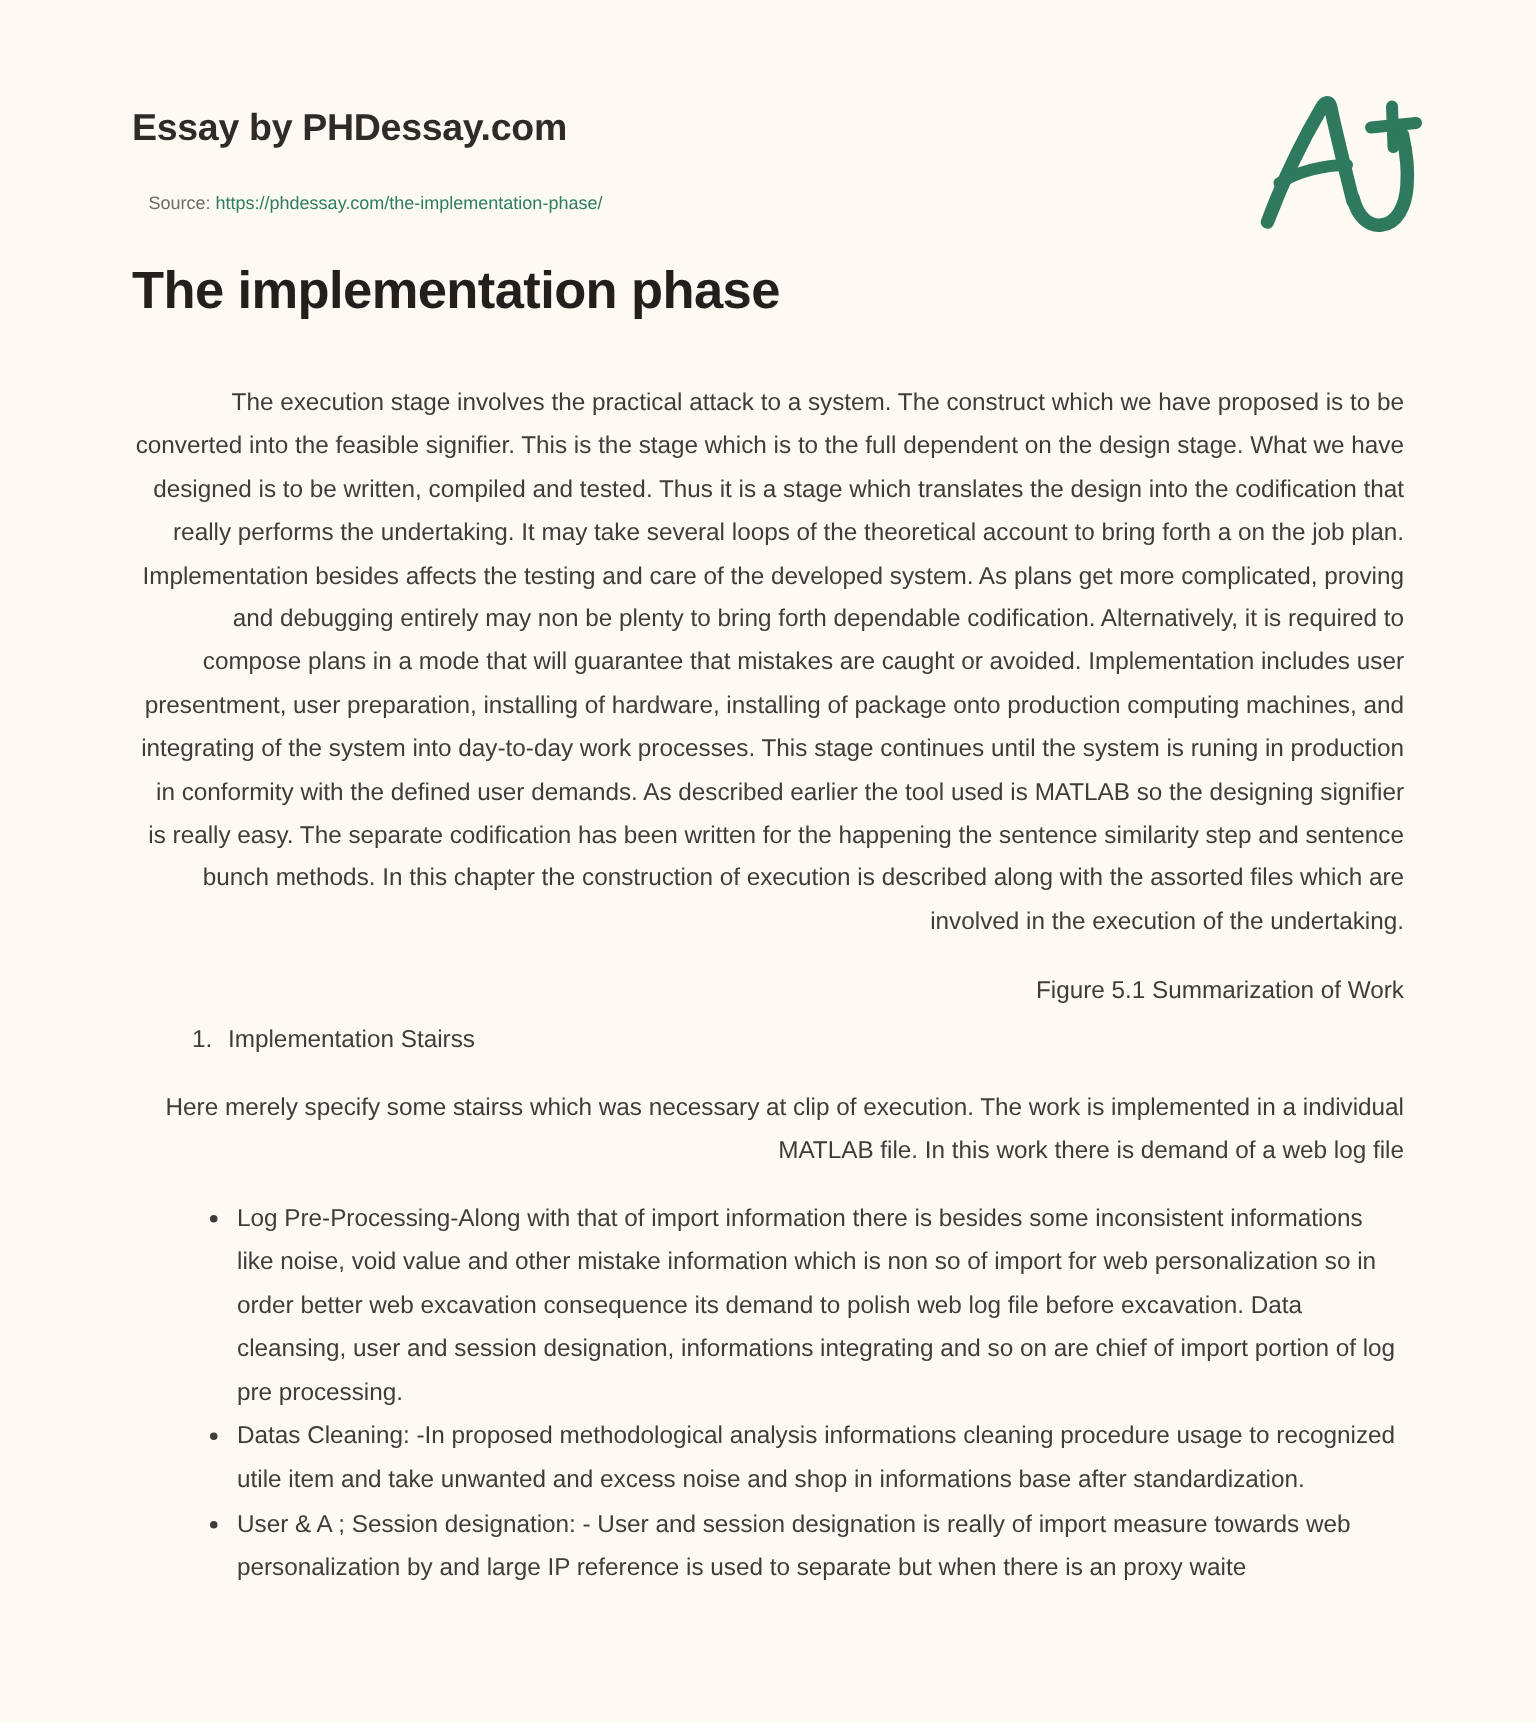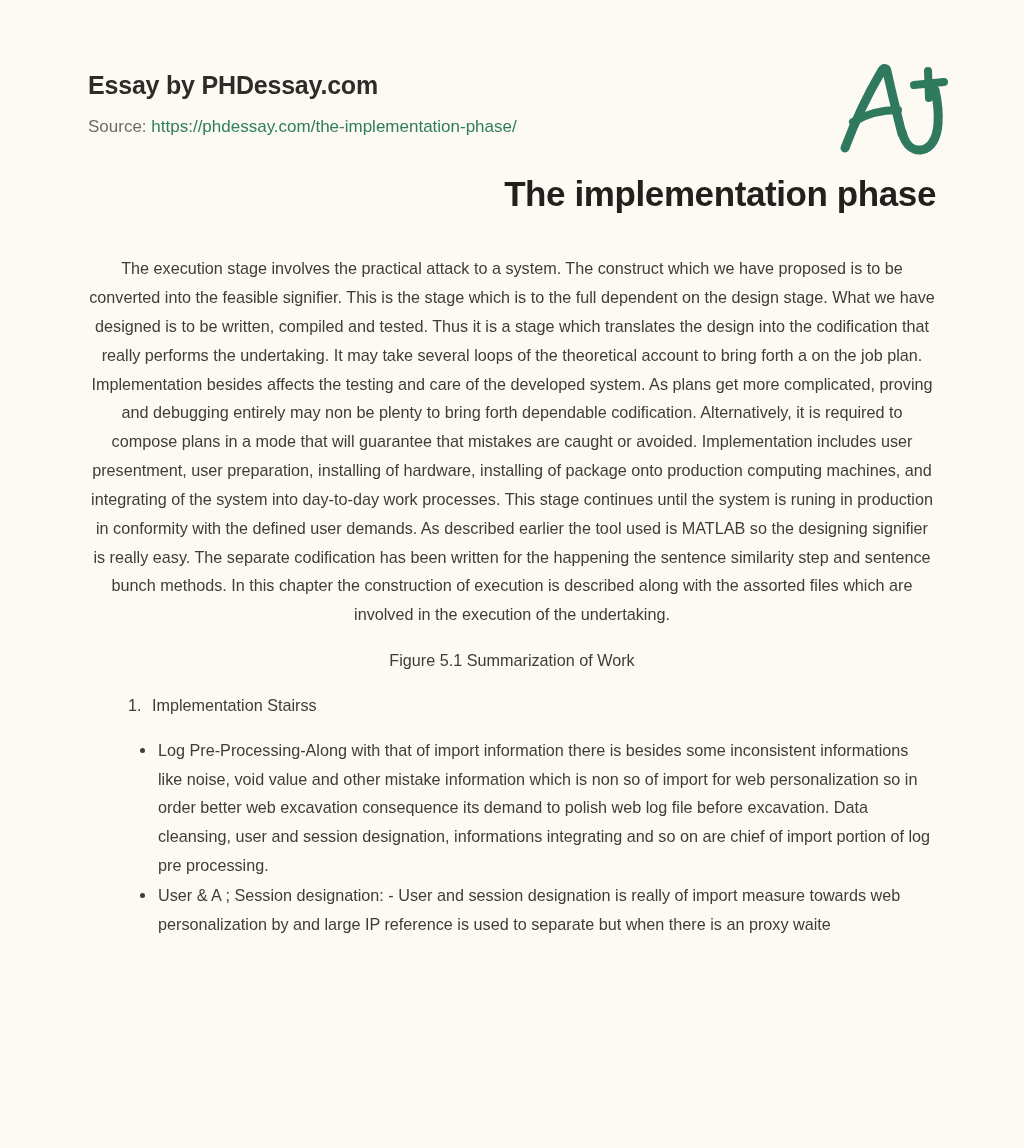--- a/index.html
+++ b/index.html
@@ -34,23 +34,23 @@
   }
   .brand-line {
     font-size: 25px;
     font-weight: bold;
     letter-spacing: -0.2px;
     color: #2f2b28;
     line-height: 1.1;
     margin: 0;
   }
   .source-line {
-    margin: 0;
+    margin: 11px;
     padding-top: 17px;
-    font-size: 17px;
+    font-size: 12px;
     color: #6f6a66;
     line-height: 1.2;
     white-space: nowrap;
   }
   .source-link {
     color: #2e7d5f;
     text-decoration: none;
   }
 
   
@@ -69,36 +69,35 @@
 
   
   .doc-title {
     margin: 0;
     padding-top: 62px;
     font-size: 35px;
     font-weight: bold;
     letter-spacing: -0.4px;
     color: #231f1d;
     line-height: 1.15;
-    text-align: right;
   }
 
   
   .article {
     padding-top: 40px;
     font-size: 16.2px;
     line-height: 1.78;
     color: #413c39;
   }
   .article p {
     margin: 0 0 17px 0;
-    text-align: center;
+    text-align: right;
   }
   .article p.tight {
-    margin-bottom: 16px;
+    margin-bottom: 4px;
   }
 
   ol.num-list {
     margin: 0 0 16px 0;
     padding-left: 58px;
     list-style: decimal;
   }
   ol.num-list li {
     margin-bottom: 0;
     padding-left: 6px;
@@ -150,20 +149,22 @@
   <h1 class="doc-title">The implementation phase</h1>
 
   <div class="article">
     <p>The execution stage involves the practical attack to a system. The construct which we have proposed is to be converted into the feasible signifier. This is the stage which is to the full dependent on the design stage. What we have designed is to be written, compiled and tested. Thus it is a stage which translates the design into the codification that really performs the undertaking. It may take several loops of the theoretical account to bring forth a on the job plan. Implementation besides affects the testing and care of the developed system. As plans get more complicated, proving and debugging entirely may non be plenty to bring forth dependable codification. Alternatively, it is required to compose plans in a mode that will guarantee that mistakes are caught or avoided. Implementation includes user presentment, user preparation, installing of hardware, installing of package onto production computing machines, and integrating of the system into day-to-day work processes. This stage continues until the system is runing in production in conformity with the defined user demands. As described earlier the tool used is MATLAB so the designing signifier is really easy. The separate codification has been written for the happening the sentence similarity step and sentence bunch methods. In this chapter the construction of execution is described along with the assorted files which are involved in the execution of the undertaking.</p>
     <p class="tight">Figure 5.1 Summarization of Work</p>
 
     <ol class="num-list">
       <li>Implementation Stairss</li>
     </ol>
 
+    <p>Here merely specify some stairss which was necessary at clip of execution. The work is implemented in a individual MATLAB file. In this work there is demand of a web log file</p>
 
     <ul class="bullet-list">
       <li>Log Pre-Processing-Along with that of import information there is besides some inconsistent informations like noise, void value and other mistake information which is non so of import for web personalization so in order better web excavation consequence its demand to polish web log file before excavation. Data cleansing, user and session designation, informations integrating and so on are chief of import portion of log pre processing.</li>
+      <li>Datas Cleaning: -In proposed methodological analysis informations cleaning procedure usage to recognized utile item and take unwanted and excess noise and shop in informations base after standardization.</li>
       <li>User &amp; A ; Session designation: - User and session designation is really of import measure towards web personalization by and large IP reference is used to separate but when there is an proxy waite</li>
     </ul>
   </div>
 
 </div>
 
 </body></html>

